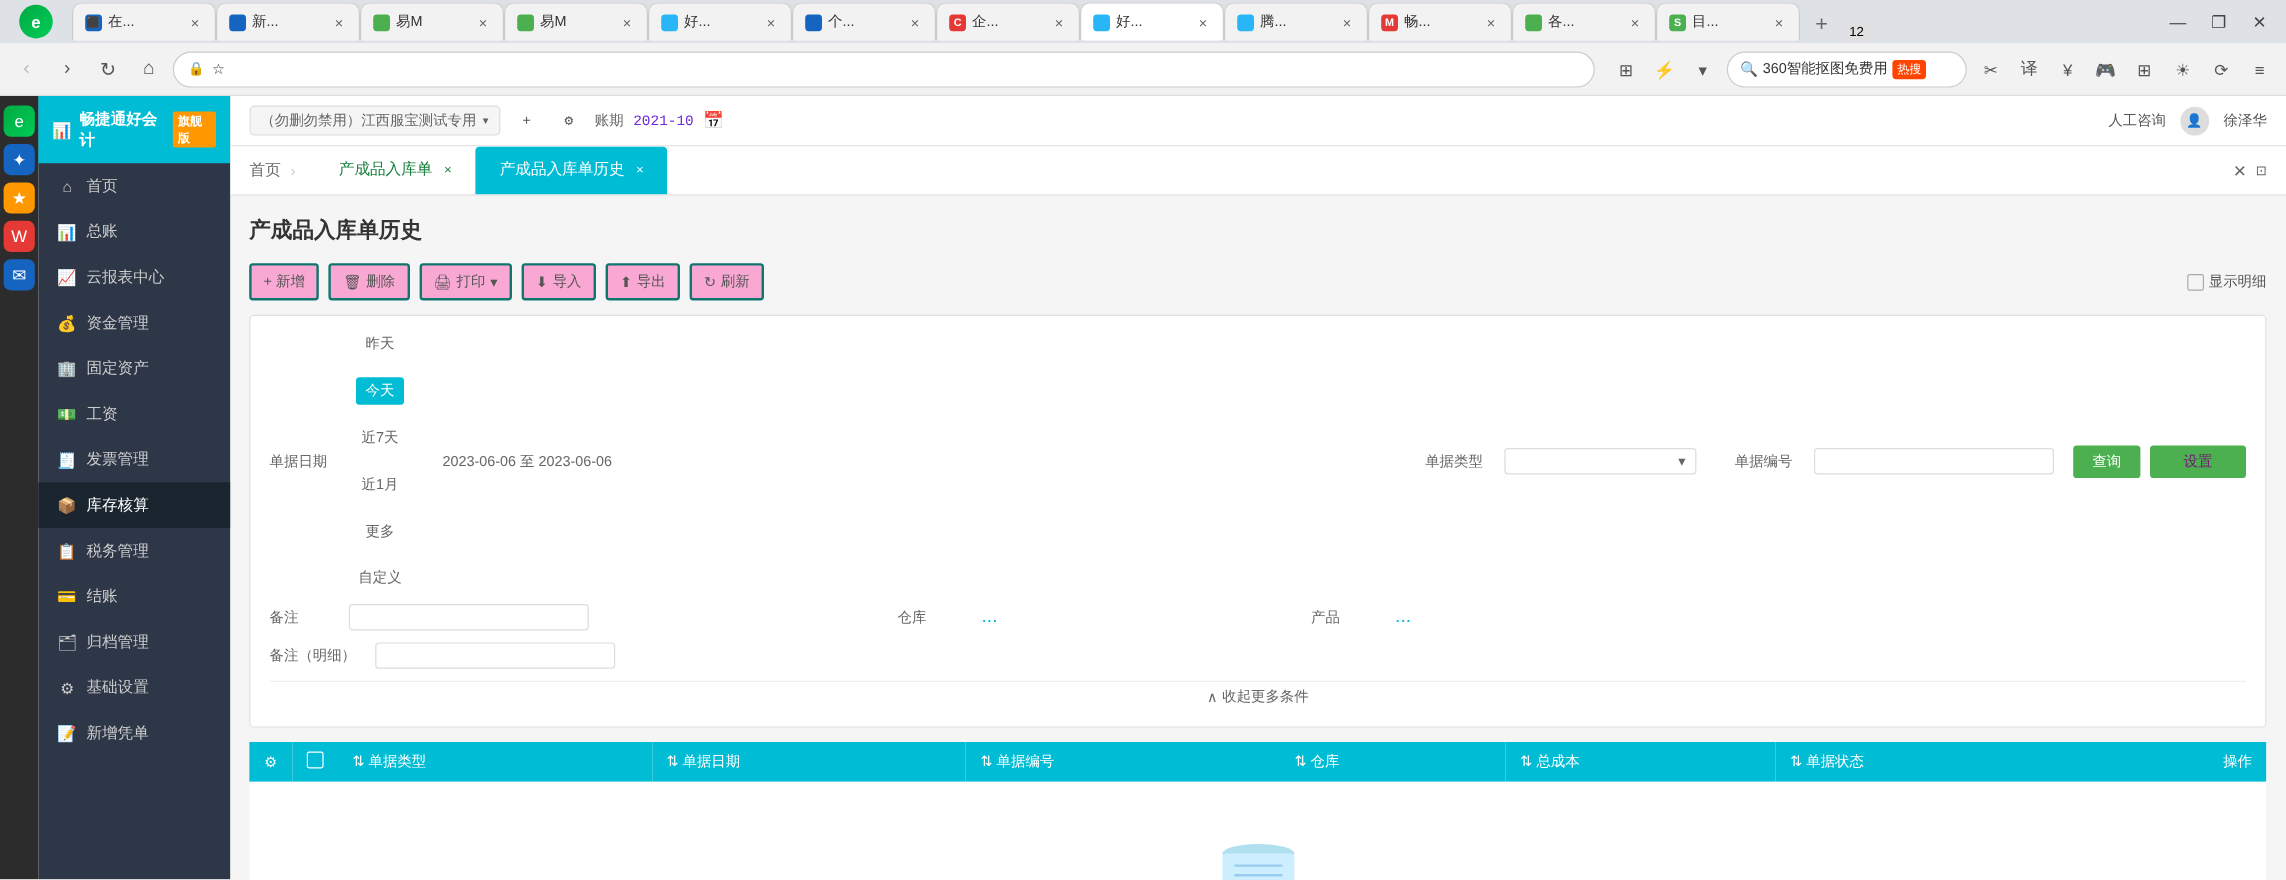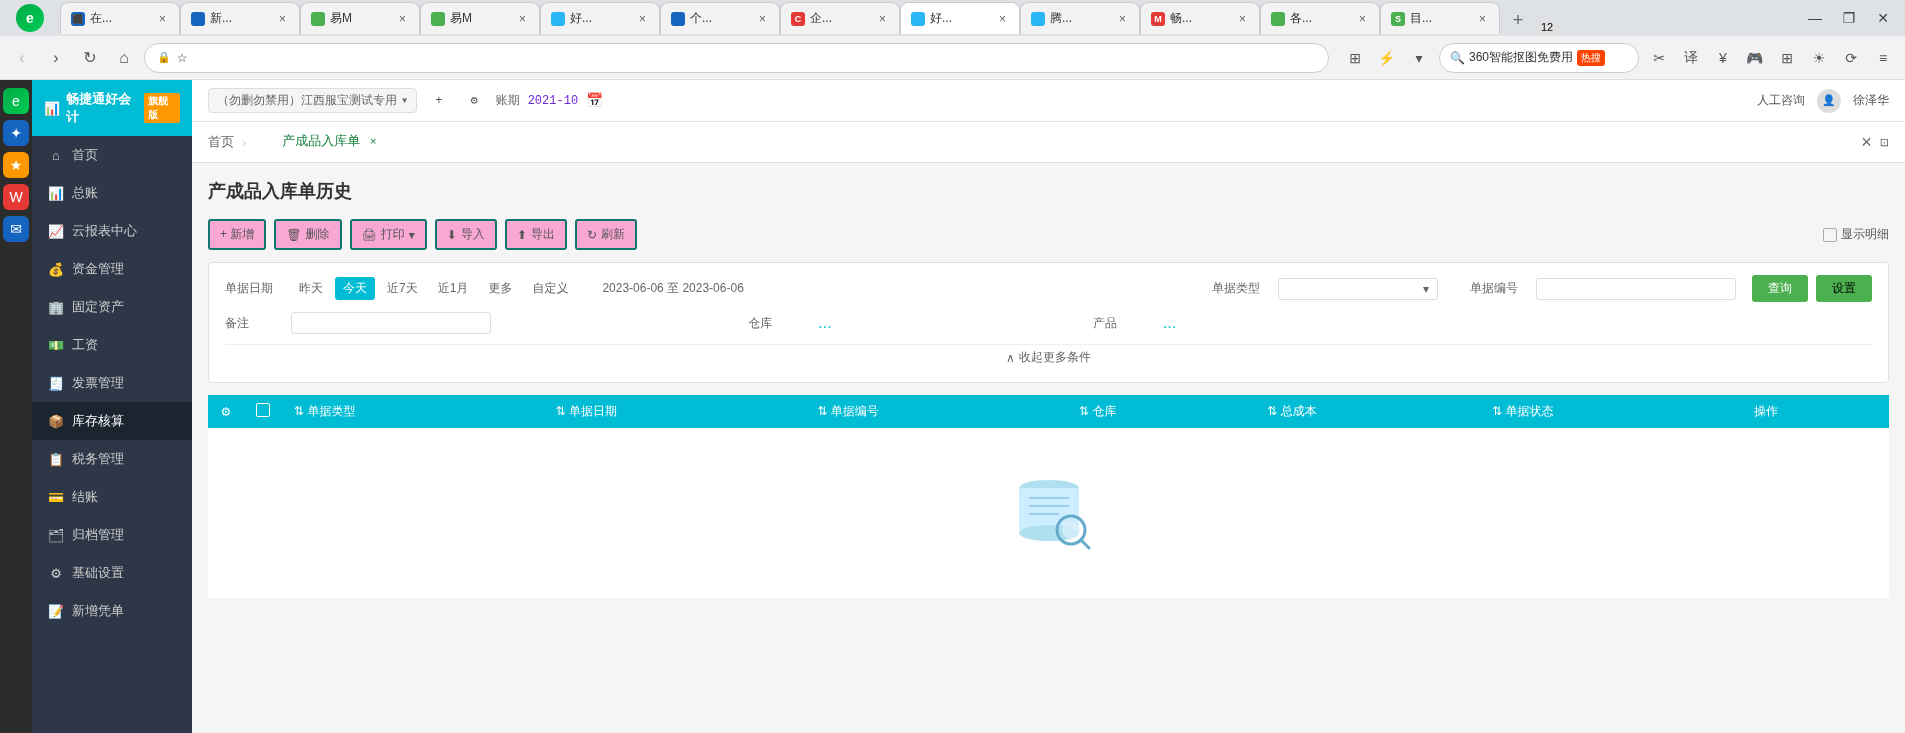--- a/index.html
+++ b/index.html
@@ -66,29 +66,29 @@
     
     .page-toolbar { display: flex; align-items: center; gap: 8px; margin-bottom: 12px; }
     .toolbar-btn { display: flex; align-items: center; gap: 4px; padding: 5px 10px; border: 2px solid #0f766e; border-radius: 3px; background: #f9a8d4; cursor: pointer; font-size: 12px; color: #555; }
     .show-fields-btn { margin-left: auto; display: flex; align-items: center; gap: 4px; font-size: 12px; color: #555; cursor: pointer; }
 
     
     .filter-area { background: #fff; border: 1px solid #e0e0e0; border-radius: 4px; padding: 12px 16px; margin-bottom: 12px; }
     .filter-row { display: flex; align-items: center; gap: 16px; margin-bottom: 10px; }
     .filter-row:last-child { margin-bottom: 0; }
     .filter-label { font-size: 12px; color: #666; white-space: nowrap; min-width: 50px; }
-    .filter-date-btns { display: flex; align-items: center; gap: 4px; }
+    .filter-date-btns { display: flex; align-items: center; gap: 16px; flex-direction: column; }
     .date-btn { padding: 3px 8px; font-size: 12px; color: #666; cursor: pointer; border-radius: 3px; }
     .date-btn.active { background: #00bcd4; color: #fff; border-radius: 3px; }
     .date-range { font-size: 12px; color: #666; margin-left: 10px; }
     .filter-select { display: flex; align-items: center; gap: 4px; border: 1px solid #ddd; border-radius: 3px; padding: 3px 8px; min-width: 160px; font-size: 12px; color: #666; background: #fff; cursor: pointer; }
     .filter-input { border: 1px solid #ddd; border-radius: 3px; padding: 3px 8px; font-size: 12px; width: 200px; }
     .filter-spacer { flex: 1; }
     .query-btn { padding: 5px 16px; background: #4caf50; color: #fff; border: none; border-radius: 3px; font-size: 12px; cursor: pointer; }
-    .settings-btn { padding: 5px 16px; background: #4caf50; color: #000000; border: none; border-radius: 3px; font-size: 12px; cursor: pointer; }
+    .settings-btn { padding: 5px 28px; background: #4caf50; color: #701a75; border: none; border-radius: 3px; font-size: 12px; cursor: pointer; }
     .filter-dots { color: #00bcd4; font-size: 16px; cursor: pointer; padding: 0 4px; }
     .collapse-btn { display: flex; align-items: center; gap: 4px; font-size: 12px; color: #666; cursor: pointer; justify-content: center; padding: 4px 0; border-top: 1px solid #eee; margin-top: 8px; }
 
     
     .data-table { width: 100%; border-collapse: collapse; background: #fff; }
     .table-header { background: #00bcd4; color: #fff; }
     .table-header th { padding: 8px 12px; font-size: 12px; font-weight: 500; text-align: left; white-space: nowrap; cursor: pointer; }
     .settings-col { width: 36px; text-align: center !important; }
     .checkbox-col { width: 36px; text-align: center !important; }
     .checkbox { width: 14px; height: 14px; border: 1px solid #fff; border-radius: 2px; display: inline-block; background: transparent; }
@@ -330,20 +330,24 @@
         </div>
       </div>
 
       <div style="background:#fff; border-bottom:1px solid #ddd; display:flex; align-items:center;">
         <div style="display:flex; align-items:center; gap:8px; padding:0 16px;">
           <span style="font-size:13px; color:#666; cursor:pointer;">首页</span>
           <span style="color:#ccc;">›</span>
         </div>
         <div class="content-tab">
           <span>产成品入库单</span>
+          <span class="content-tab-close">×</span>
+        </div>
+        <div class="content-tab active">
+          <span>产成品入库单历史</span>
           <span class="content-tab-close">×</span>
         </div>
         <div style="margin-left:auto; padding-right:16px; display:flex; align-items:center; gap:8px;">
           <span style="font-size:18px; color:#666; cursor:pointer;">×</span>
           <span style="font-size:11px; color:#666; cursor:pointer;">⊡</span>
         </div>
       </div>
 
       <div class="page-content">
         <h2 class="page-title">产成品入库单历史</h2>
@@ -411,20 +415,25 @@
             <input class="filter-input" type="text" style="">
             <div class="filter-spacer"></div>
             <span class="filter-label">仓库</span>
             <span class="filter-dots">...</span>
             <div class="filter-spacer"></div>
             <span class="filter-label">产品</span>
             <span class="filter-dots">...</span>
             <div class="filter-spacer" style="flex:3;"></div>
           </div>
 
+          <div class="filter-row">
+            <span class="filter-label">备注（明细）</span>
+            <input class="filter-input" type="text" style="">
+            <div class="filter-spacer"></div>
+          </div>
 
           <div class="collapse-btn">
             <span>∧</span>
             <span>收起更多条件</span>
           </div>
         </div>
 
         <div style="overflow-x:auto;">
           <table class="data-table">
             <thead class="table-header">
@@ -452,21 +461,21 @@
                   <span>仓库</span>
                 </th>
                 <th>
                   <span>⇅</span>
                   <span>总成本</span>
                 </th>
                 <th>
                   <span>⇅</span>
                   <span>单据状态</span>
                 </th>
-                <th style="text-align:left;margin-top:33px;">
+                <th style="text-align:right;margin-top:33px;">
                   <span>操作</span>
                 </th>
               </tr>
             </thead>
             <tbody>
               <tr>
                 <td colspan="9">
                   <div class="empty-state">
 
                     <svg width="100" height="90" viewBox="0 0 100 90">

